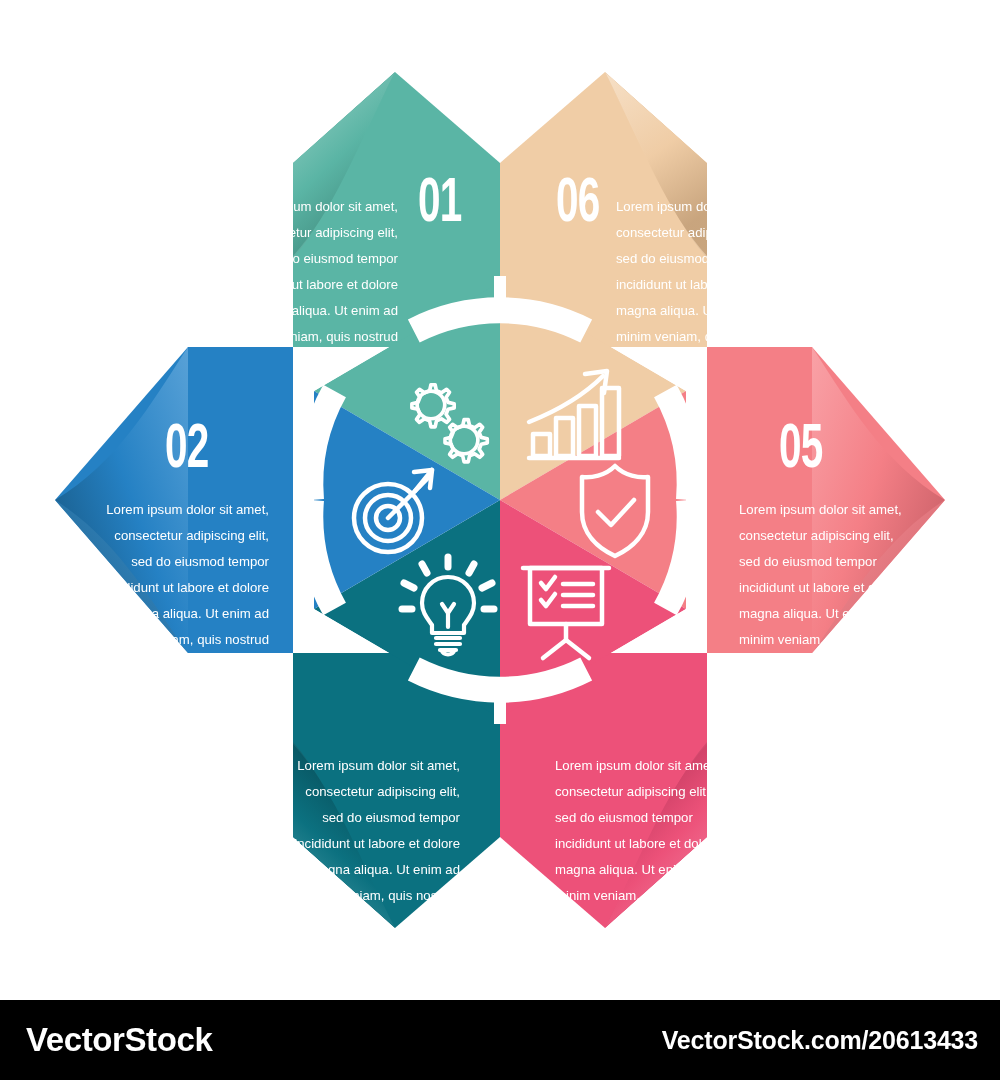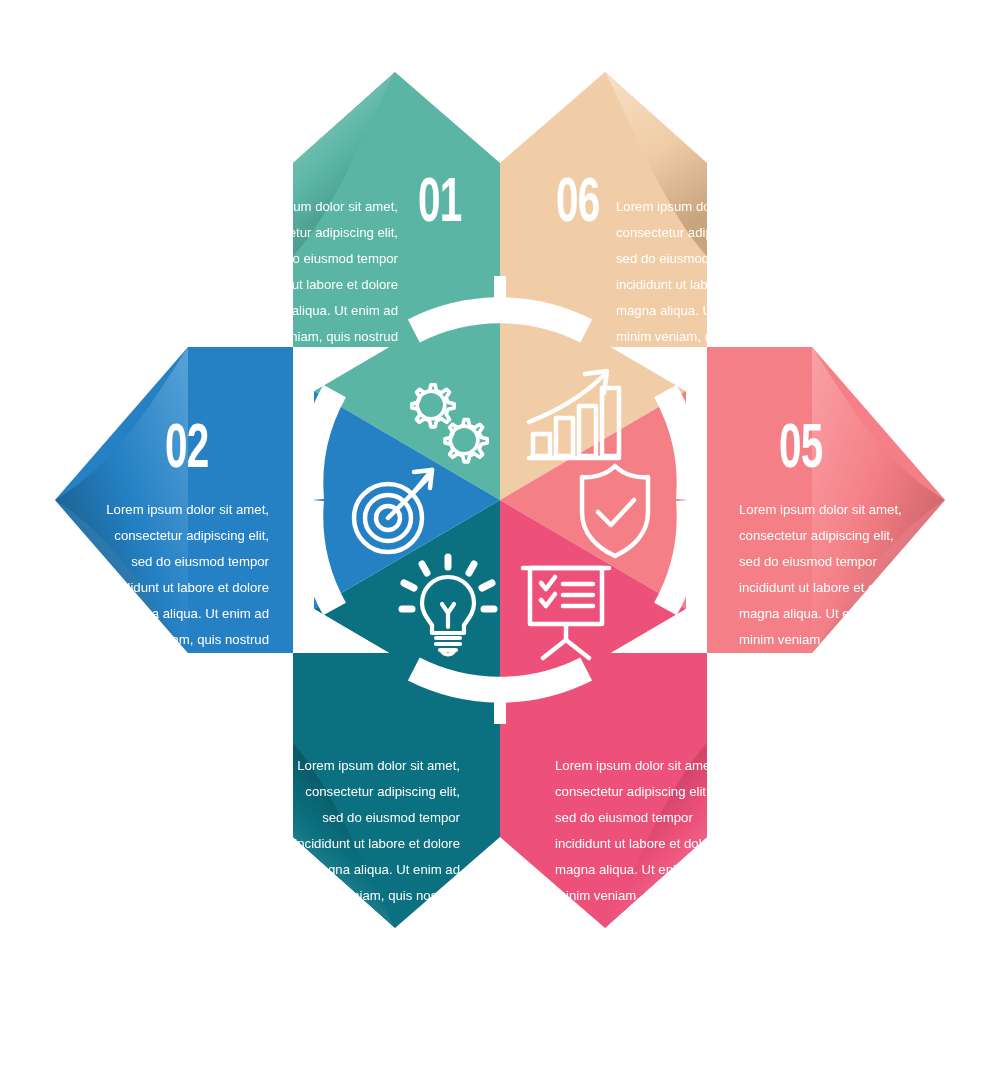--- a/index.html
+++ b/index.html
@@ -355,14 +355,18 @@
 
     <div class="hex-number" style="left:714px; top:717px;">04</div>
     <div class="hex-body align-left" style="left:555px; top:753px;">Lorem ipsum dolor sit amet,
 consectetur adipiscing elit,
 sed do eiusmod tempor
 incididunt ut labore et dolore
 magna aliqua. Ut enim ad
 minim veniam, quis nostrud</div>
   </div>
 
+  <div id="watermark-bar">
+    <div id="watermark-logo">VectorStock</div>
+    <div id="watermark-url">VectorStock.com/20613433</div>
+  </div>
 
 </div>
 
 </body></html>

